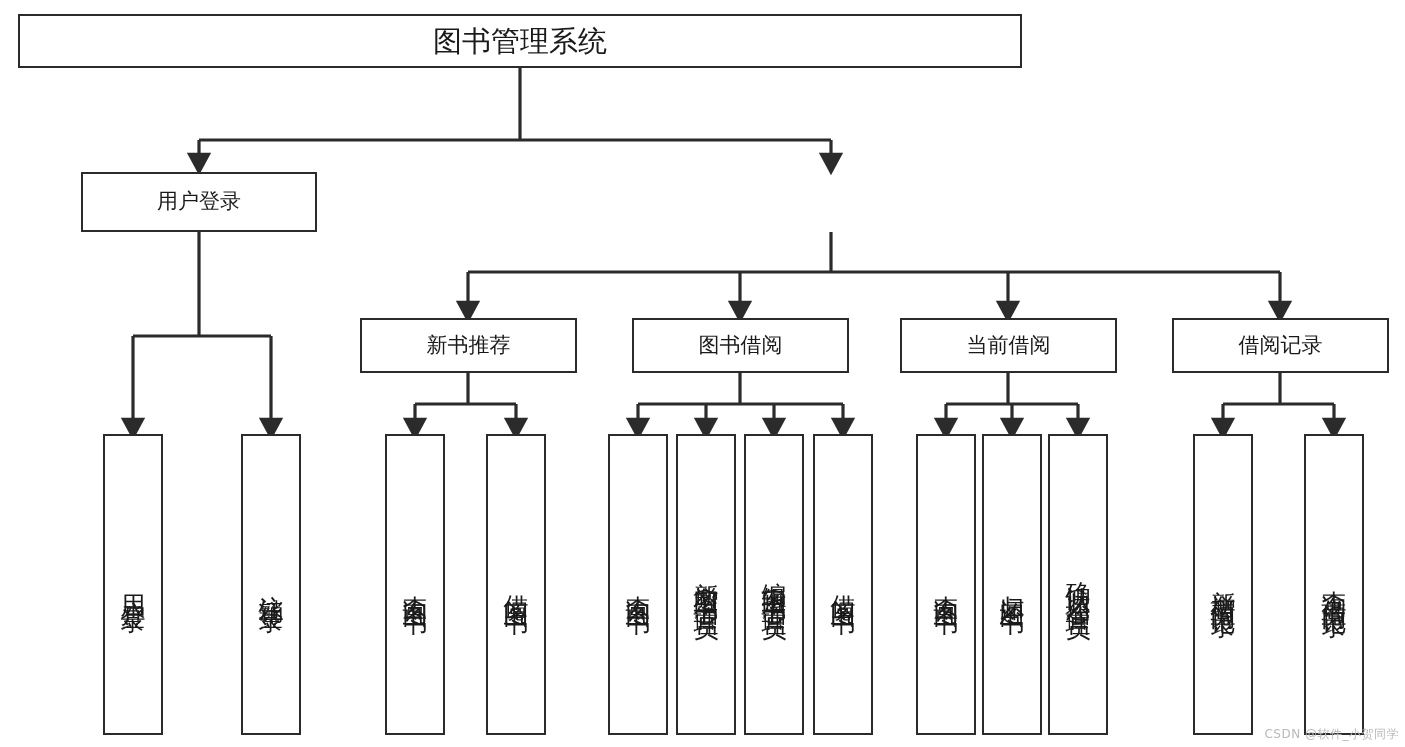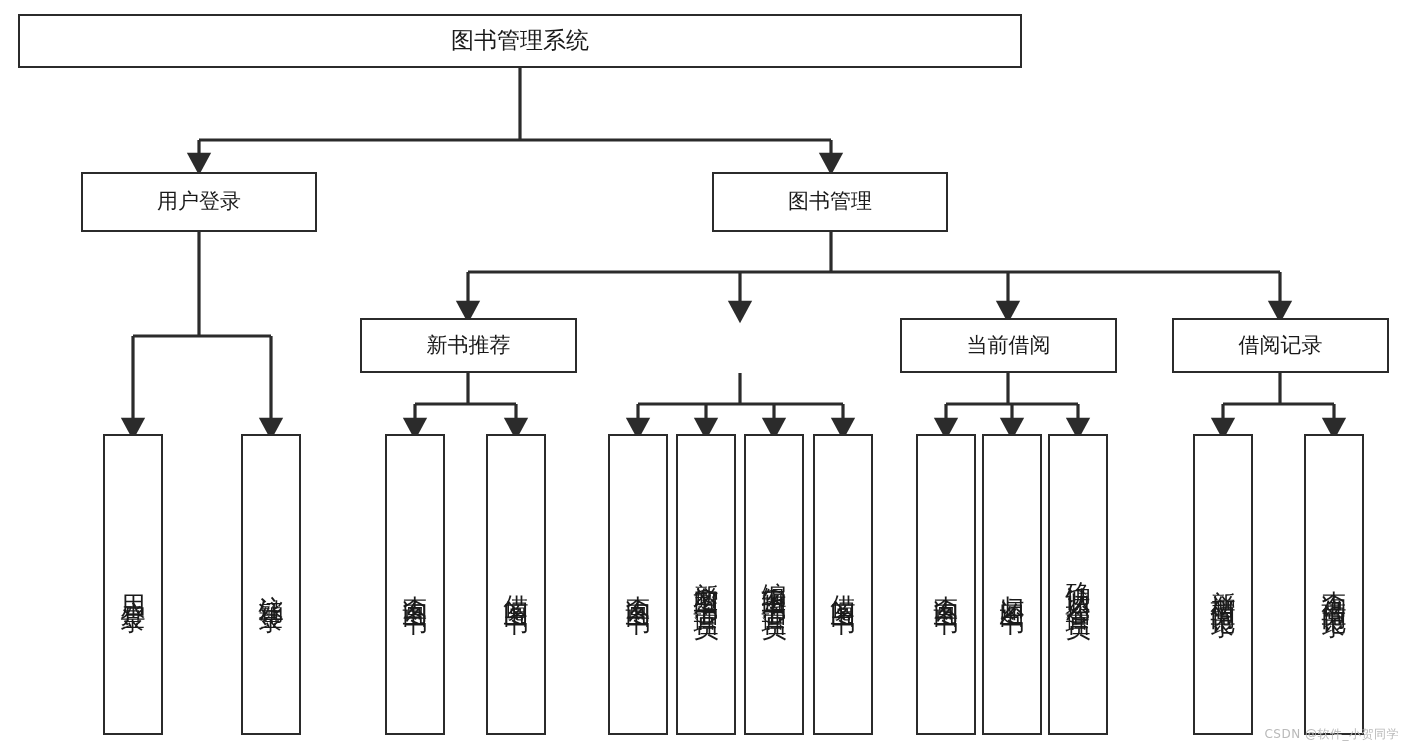--- a/index.html
+++ b/index.html
@@ -40,21 +40,21 @@
     display: block;
     text-align: center;
     line-height: 1.12;
     white-space: nowrap;
   }
   
   .node.horiz .node-label {
     font-size: 21px;
   }
   #node-root .node-label {
-    font-size: 23px;
+    font-size: 29px;
   }
   
   .node.vert {
     align-items: center;
     justify-content: center;
     padding: 4px 0;
   }
   .node.vert .node-label {
     writing-mode: vertical-rl;
     text-orientation: upright;
@@ -133,28 +133,28 @@
   </svg>
 
   <div class="node horiz" id="node-root" style="left:18px; top:14px; width:1004px; height:54px;">
     <span class="node-label">图书管理系统</span>
   </div>
 
   <div class="node horiz" style="left:81px; top:172px; width:236px; height:60px;">
     <span class="node-label">用户登录</span>
   </div>
 
-  <div class="node horiz" style="left:712px; top:172px; width:236px; height:60px;">
-    <span class="node-label">图书管理</span>
-  </div>
 
   <div class="node horiz" style="left:360px; top:318px; width:217px; height:55px;">
     <span class="node-label">新书推荐</span>
   </div>
 
+  <div class="node horiz" style="left:632px; top:318px; width:217px; height:55px;">
+    <span class="node-label">图书借阅</span>
+  </div>
 
   <div class="node horiz" style="left:900px; top:318px; width:217px; height:55px;font-family:Liberation Serif, serif;">
     <span class="node-label">当前借阅</span>
   </div>
 
   <div class="node horiz" style="left:1172px; top:318px; width:217px; height:55px;">
     <span class="node-label">借阅记录</span>
   </div>
 
   <div class="node vert" style="left:103px; top:434px; width:60px; height:301px;">

